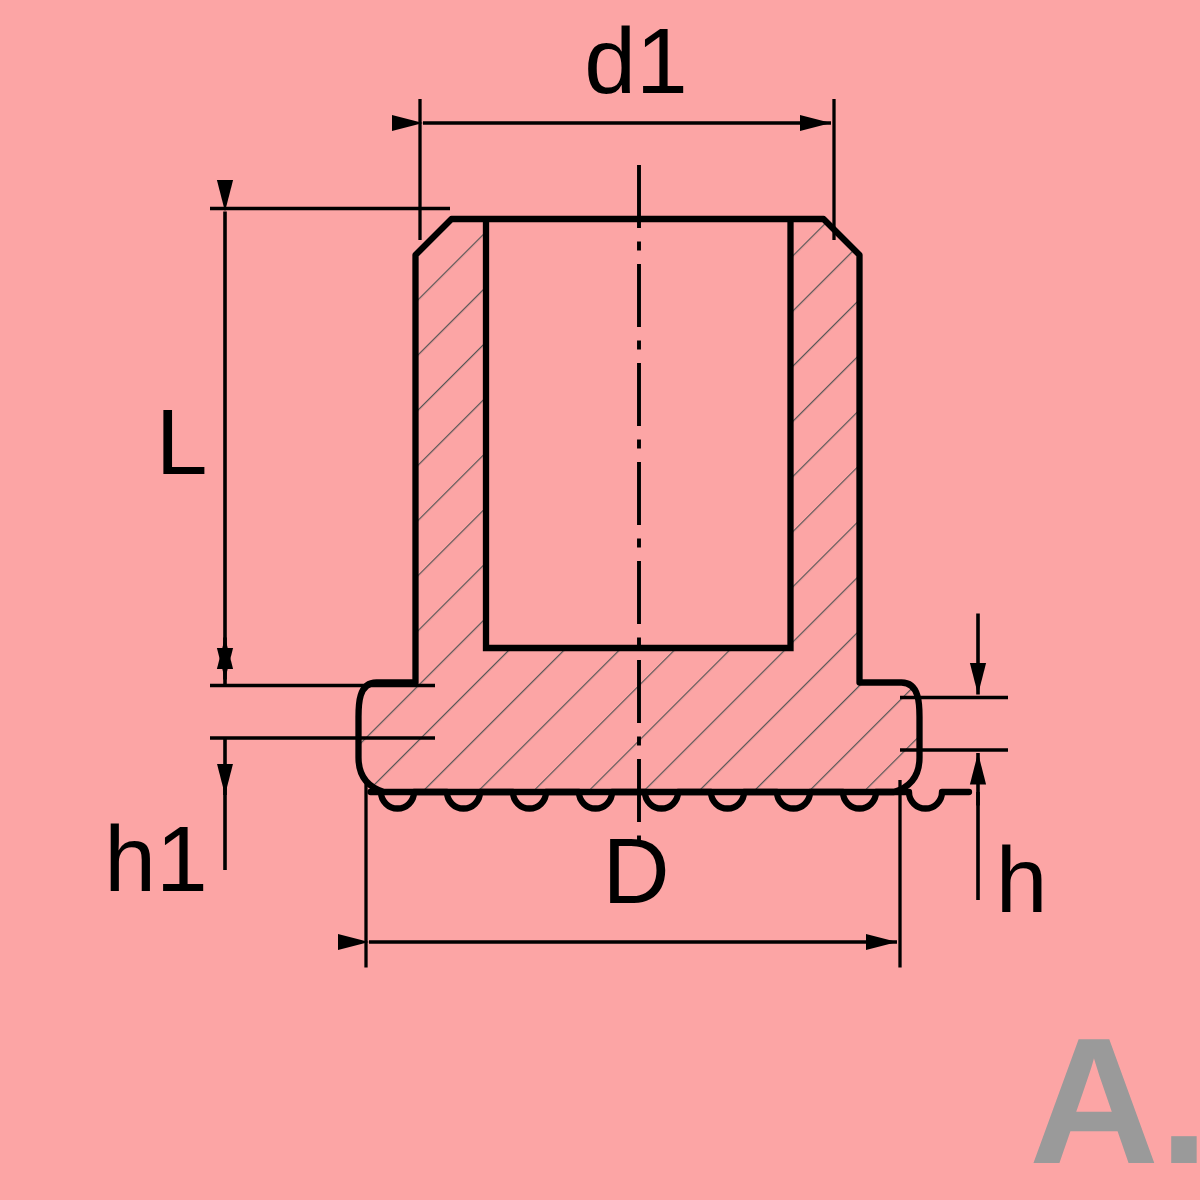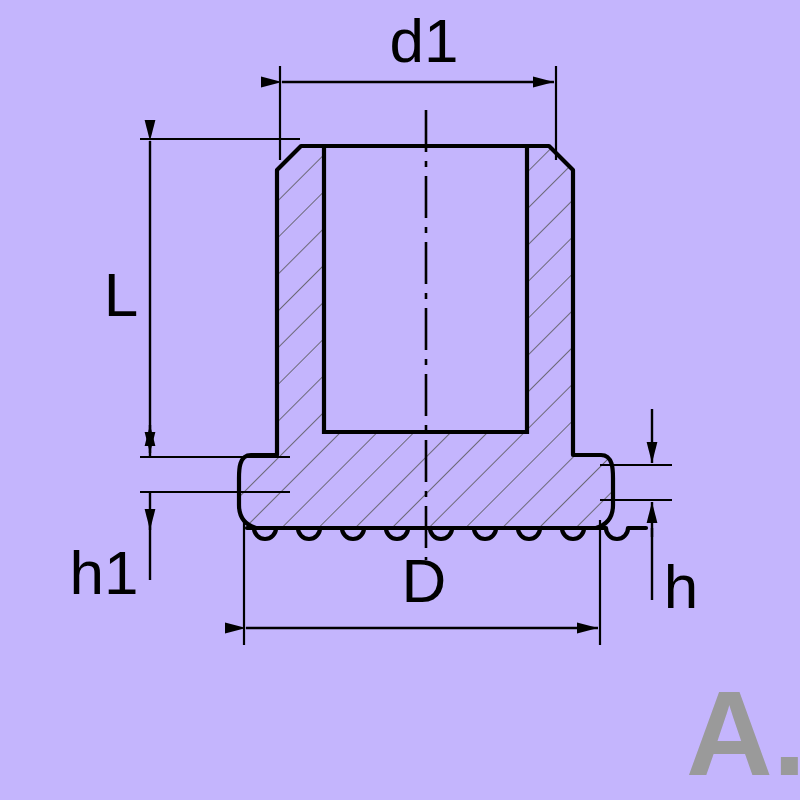--- a/index.html
+++ b/index.html
@@ -10,21 +10,21 @@
   body {
     width: 800px;
     height: 800px;
     font-family: "Liberation Sans", sans-serif;
     overflow: hidden;
   }
   #drawing-root {
     position: relative;
     width: 800px;
     height: 800px;
-    background: #c4b5fd;
+    background: #fca5a5;
   }
   svg.tech-drawing {
     display: block;
     width: 800px;
     height: 800px;
   }
   .dim-label {
     font-family: "Liberation Sans", sans-serif;
     font-size: 62px;
     fill: #000000;

